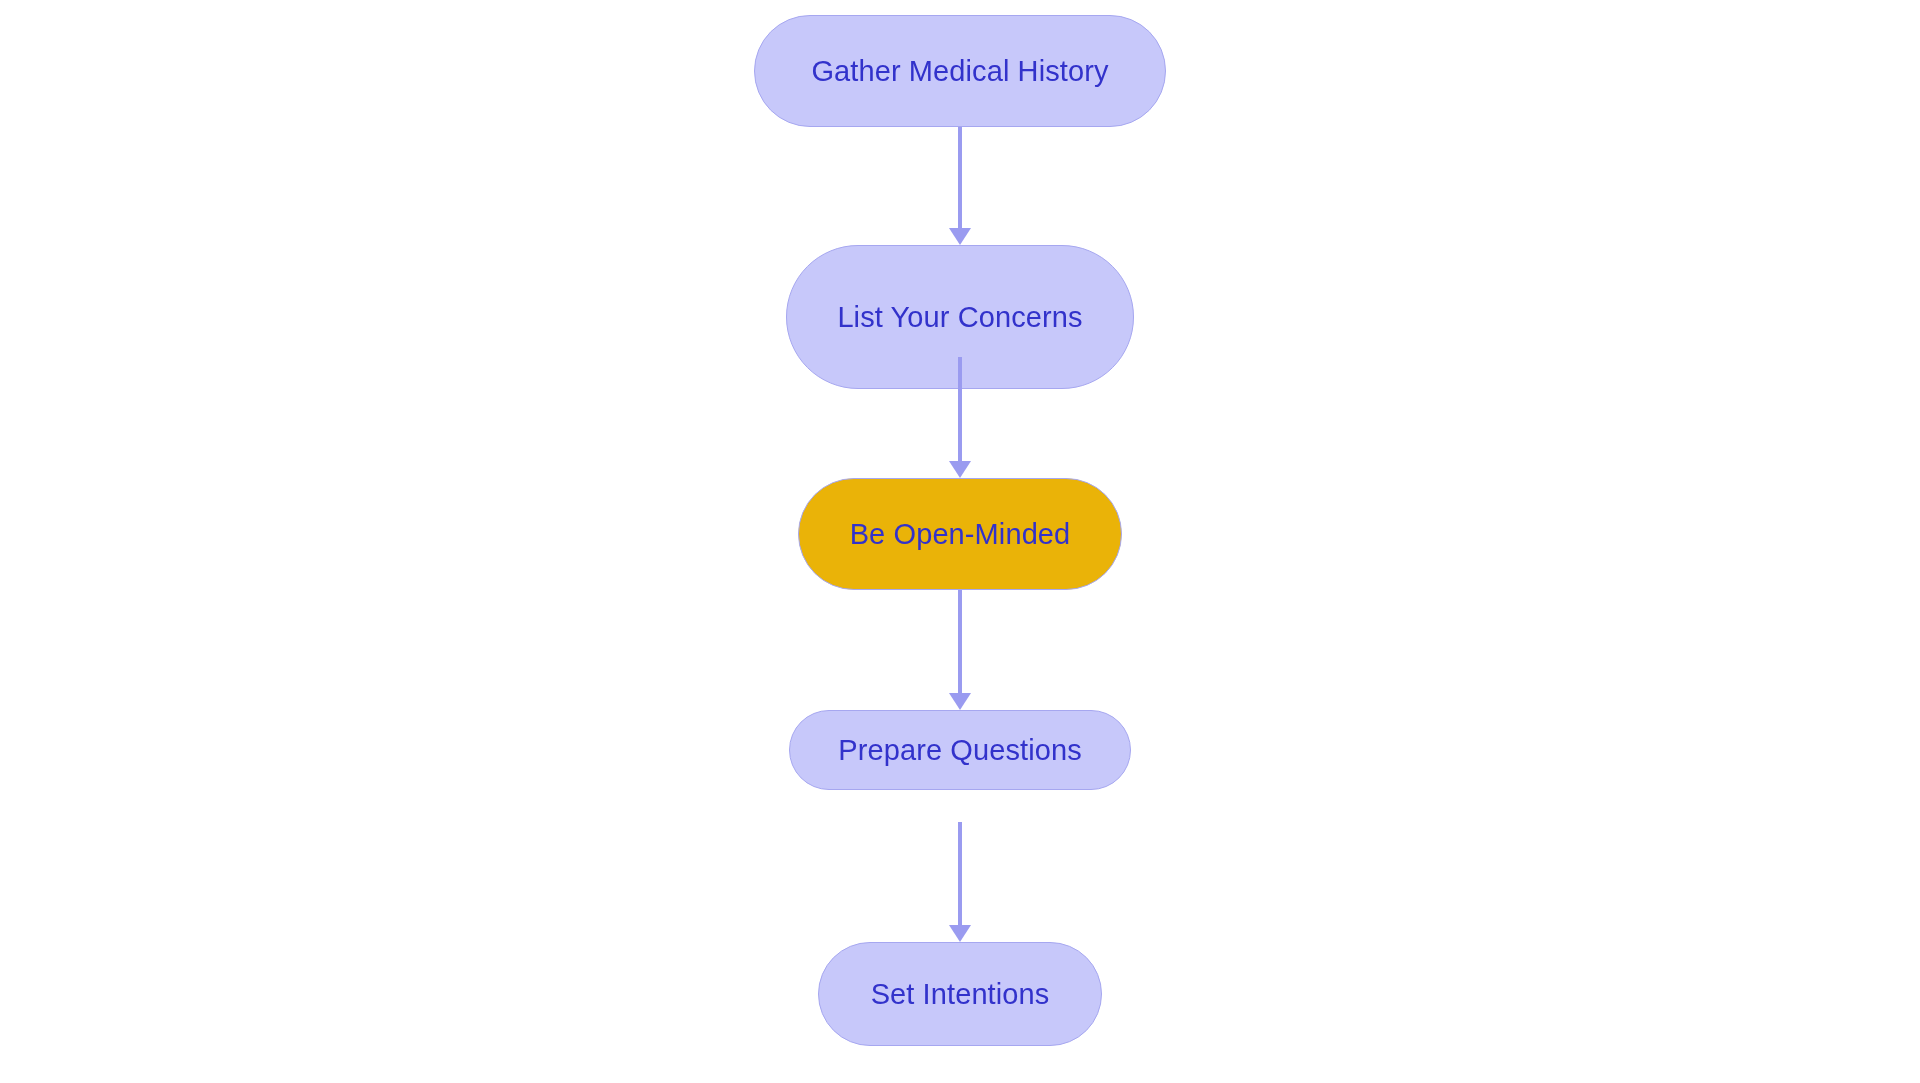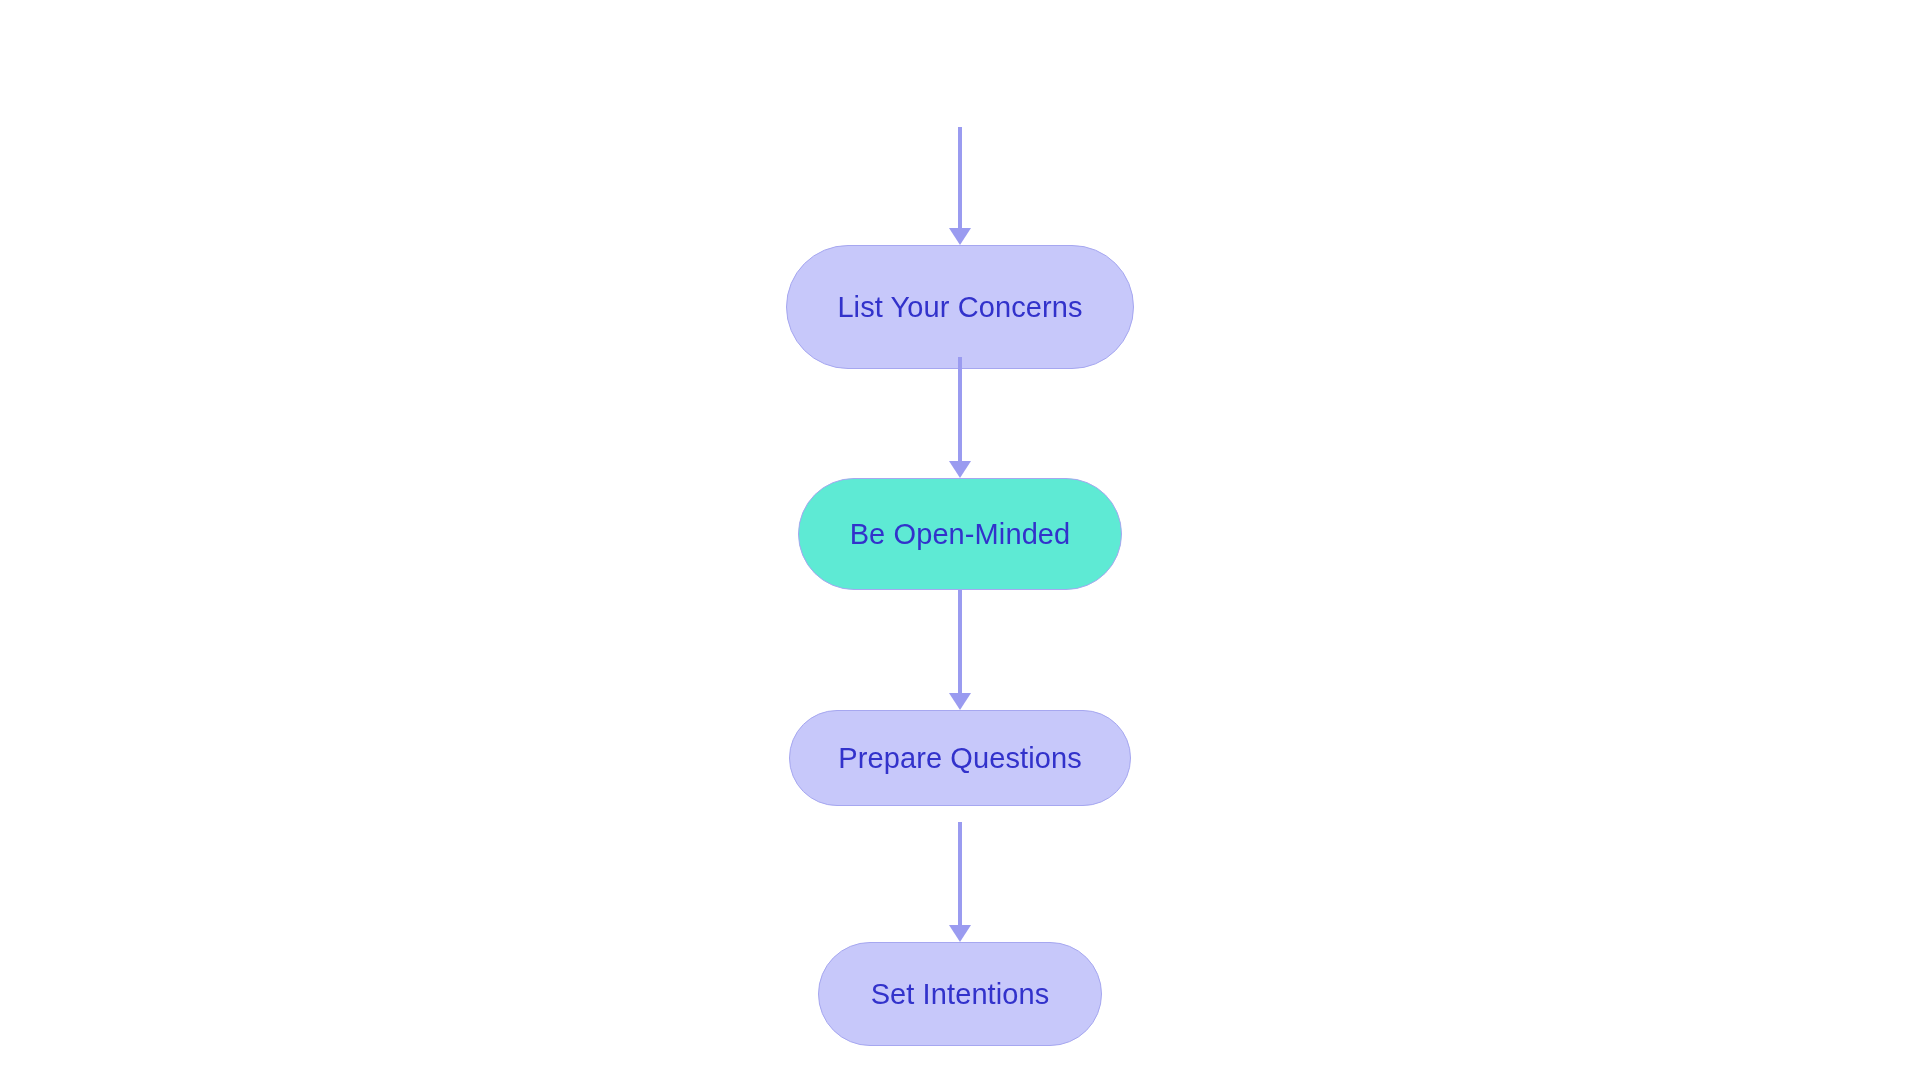--- a/index.html
+++ b/index.html
@@ -42,23 +42,23 @@
   }
 
   .flow-node .node-label {
     display: block;
     padding: 0 2px;
     color: #3232cb;
   }
 
   
   #node-0 { top: 15px;  height: 112px; width: 412px; }
-  #node-1 { top: 245px; height: 124px; width: 348px; }
+  #node-1 { top: 245px; height: 144px; width: 348px; }
   #node-2 { top: 478px; height: 112px; width: 324px; }
-  #node-3 { top: 710px; height: 96px; width: 342px; }
+  #node-3 { top: 710px; height: 80px; width: 342px; }
   #node-4 { top: 942px; height: 104px; width: 284px; }
 
   
   .flow-connector {
     position: absolute;
     left: 50%;
     transform: translateX(-50%);
     width: 40px;
     display: flex;
     flex-direction: column;
@@ -81,36 +81,39 @@
   #connector-0 { top: 127px; height: 118px; }
   #connector-1 { top: 357px; height: 121px; }
   #connector-2 { top: 590px; height: 120px; }
   #connector-3 { top: 822px; height: 120px; }
 </style>
 </head>
 <body>
 
 <div id="flowchart-canvas" style="background: rgb(255, 255, 255);">
 
+  <div class="flow-node" id="node-0" style="background: rgb(199, 200, 250); border-color: rgb(166, 167, 240); color: rgb(50, 50, 203);">
+    <span class="node-label">Gather Medical History</span>
+  </div>
 
   <div class="flow-connector" id="connector-0">
     <div class="connector-line" style="background: rgb(154, 155, 240);"></div>
     <div class="connector-head" style="border-top-color: rgb(154, 155, 240);"></div>
   </div>
 
   <div class="flow-node" id="node-1" style="background: rgb(199, 200, 250); border-color: rgb(166, 167, 240); color: rgb(50, 50, 203);">
     <span class="node-label">List Your Concerns</span>
   </div>
 
   <div class="flow-connector" id="connector-1">
     <div class="connector-line" style="background: rgb(154, 155, 240);"></div>
     <div class="connector-head" style="border-top-color: rgb(154, 155, 240);"></div>
   </div>
 
-  <div class="flow-node" id="node-2" style="background: #5eead4; border-color: rgb(166, 167, 240); color: rgb(50, 50, 203);">
+  <div class="flow-node" id="node-2" style="background: #eab308; border-color: rgb(166, 167, 240); color: rgb(50, 50, 203);">
     <span class="node-label">Be Open-Minded</span>
   </div>
 
   <div class="flow-connector" id="connector-2">
     <div class="connector-line" style="background: rgb(154, 155, 240);"></div>
     <div class="connector-head" style="border-top-color: rgb(154, 155, 240);"></div>
   </div>
 
   <div class="flow-node" id="node-3" style="background: rgb(199, 200, 250); border-color: rgb(166, 167, 240); color: rgb(50, 50, 203);">
     <span class="node-label">Prepare Questions</span>

